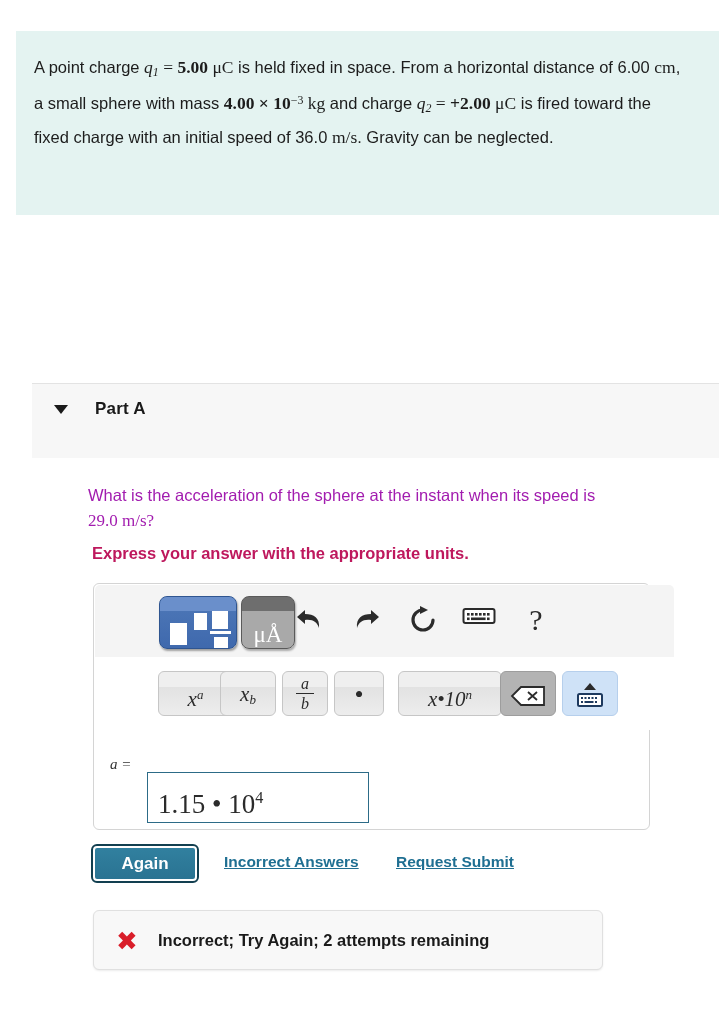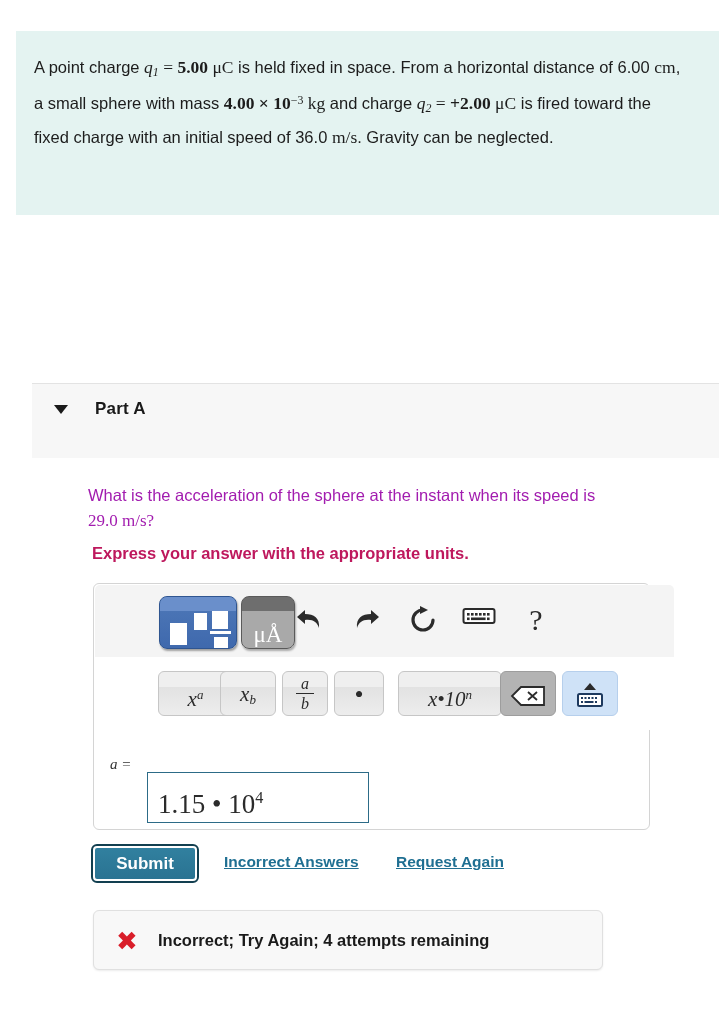--- a/index.html
+++ b/index.html
@@ -430,20 +430,20 @@
   </div>
 
   <div class="ans-row">
     <div class="ans-label">a =</div>
     <div class="ans-value">
       <span>1.15 • 10</span><sup>4</sup>
     </div>
   </div>
 </div>
 
-<div class="submit-btn">Submit</div>
+<div class="submit-btn">Again</div>
 <div class="link link-prev">Incorrect Answers</div>
-<div class="link link-req">Request Again</div>
+<div class="link link-req">Request Submit</div>
 
 <div class="feedback">
   <div class="fb-x">✖</div>
-  <div class="fb-text">Incorrect; Try Again; 4 attempts remaining</div>
+  <div class="fb-text">Incorrect; Try Again; 2 attempts remaining</div>
 </div>
 
 </body></html>

